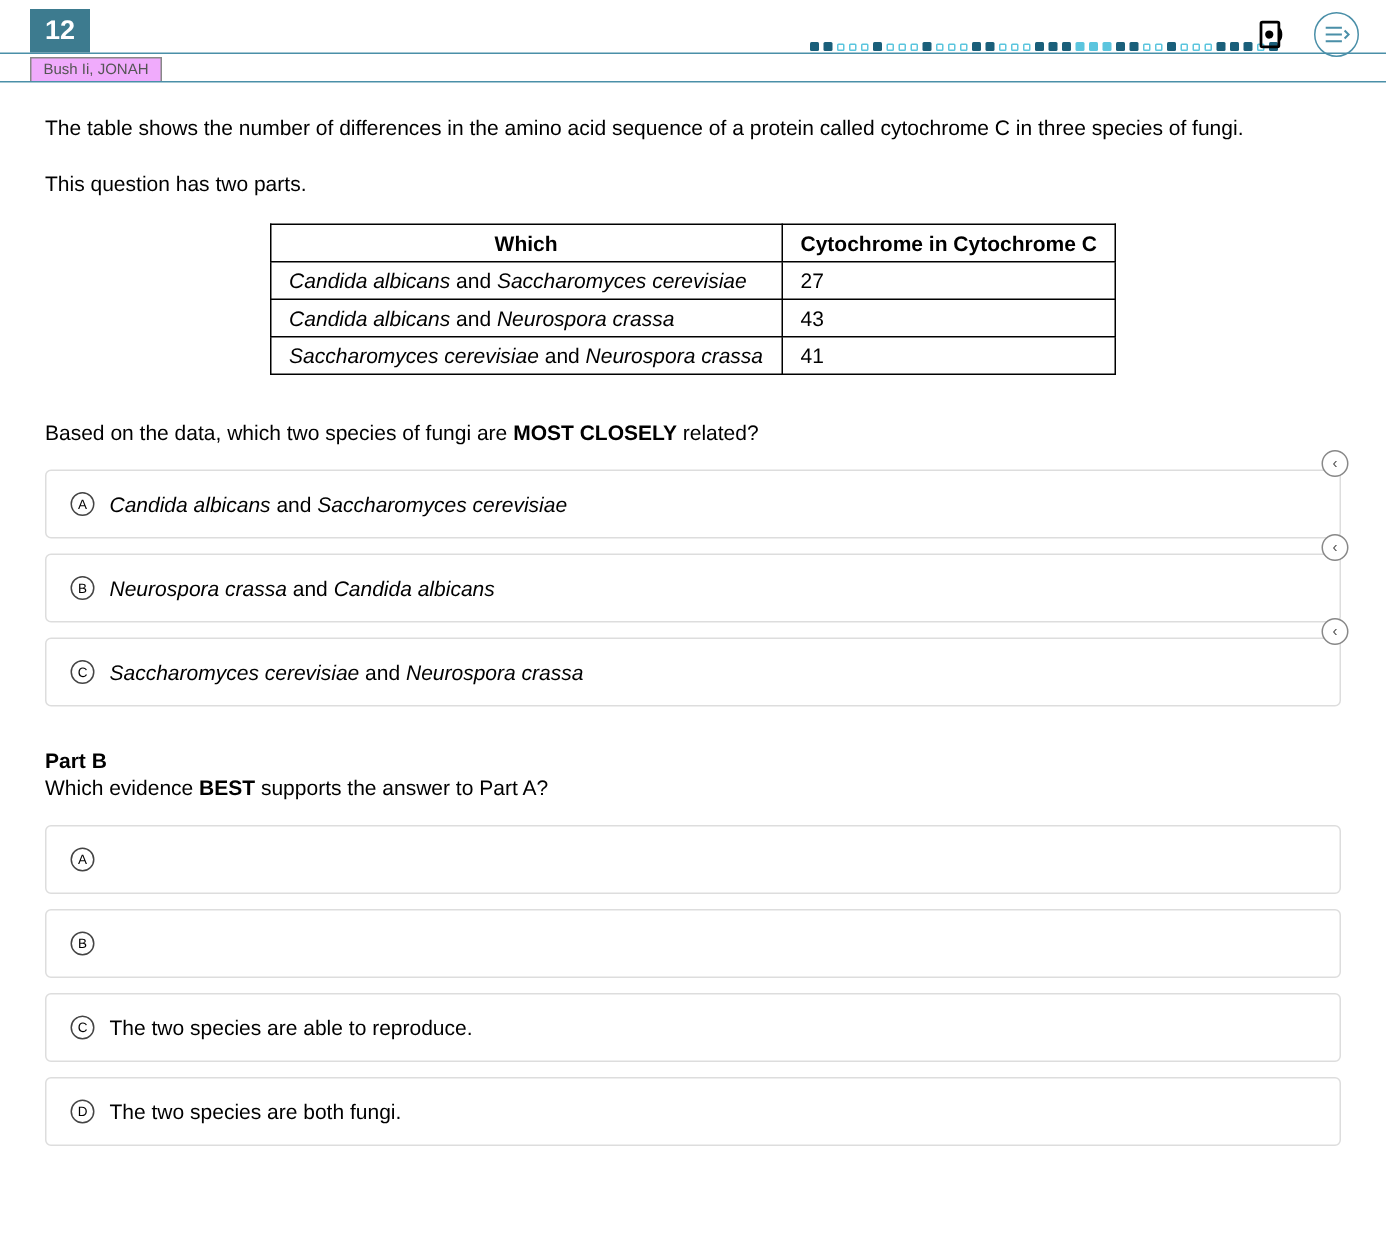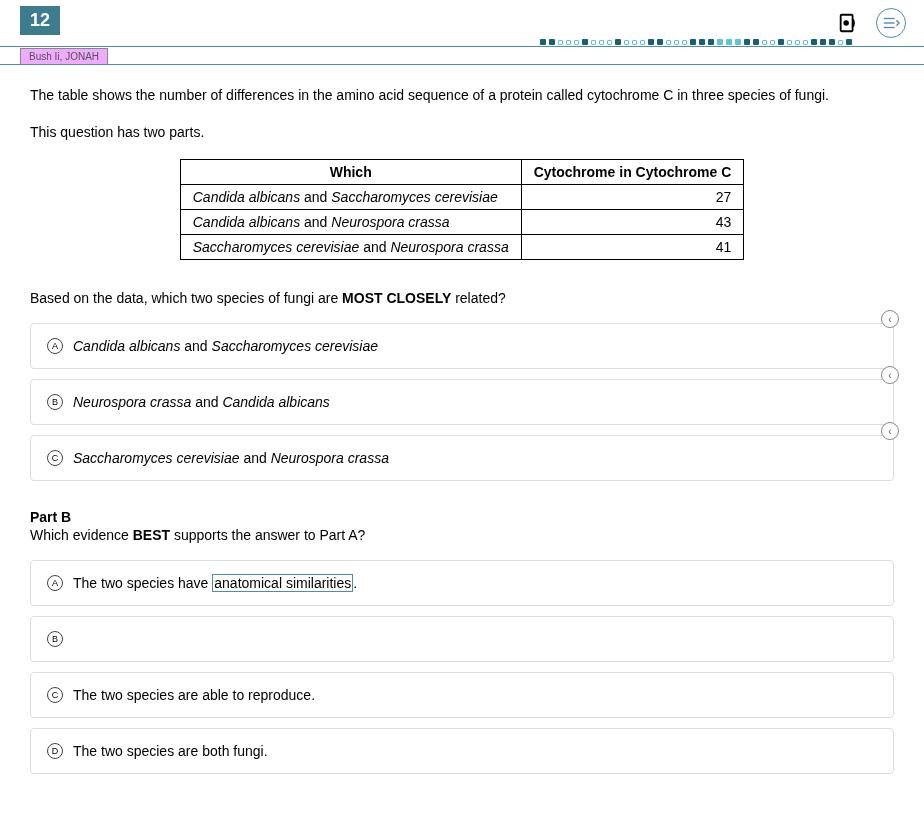--- a/index.html
+++ b/index.html
@@ -1,38 +1,38 @@
 <!DOCTYPE html>
 <html><head>
 <meta charset="utf-8">
 <style>
   * { box-sizing: border-box; margin: 0; padding: 0; }
   body { font-family: Verdana, Arial, sans-serif; font-size: 14px; color: #000; background: #fff; width: 924px; }
   
-  .header { position: relative; height: 47px; border-bottom: 1px solid #4a8fa8; }
+  .header { position: relative; height: 36px; border-bottom: 1px solid #4a8fa8; }
   .qnum { position: absolute; top: 6px; left: 20px; background: #3d7b8f; color: #fff; font-weight: bold; font-size: 18px; padding: 4px 10px; }
   .dots-row { position: absolute; bottom: 1px; left: 540px; display: flex; gap: 3px; align-items: flex-end; }
   .dot { width: 6px; height: 6px; border-radius: 1px; }
   .dot.dark { background: #1a5f7a; }
   .dot.cyan { background: #5bc5de; border: 1px solid #5bc5de; background: transparent; width:5px; height:5px; }
   .dot.solid-cyan { background: #5bc5de; }
   .icon-speak { position: absolute; top: 12px; right: 65px; width: 22px; height: 22px; cursor: pointer; }
   .icon-menu { position: absolute; top: 8px; right: 18px; width: 30px; height: 30px; border: 1.5px solid #4a8fa8; border-radius: 50%; display: flex; align-items: center; justify-content: center; cursor: pointer; }
   .icon-menu svg { width: 18px; height: 14px; }
   
   .tab-row { border-bottom: 1px solid #4a8fa8; padding-left: 20px; }
   .tab { display: inline-block; border: 1px solid #888; border-bottom: none; padding: 2px 8px; font-size: 10px; color: #555; background: #f0abfc; }
   
   .content { padding: 20px 30px; }
   .intro { margin-bottom: 16px; line-height: 1.5; }
   
   .data-table { border-collapse: collapse; margin: 8px auto 28px; }
   .data-table th, .data-table td { border: 1.5px solid #000; padding: 4px 12px; font-size: 14px; }
   .data-table th { font-weight: bold; text-align: center; }
-  .data-table td.num { text-align: right; }
+  .data-table td.num { text-align: left; }
   .italic { font-style: italic; }
   
   .part-label { font-weight: bold; margin-top: 10px; }
   .part-q { margin-bottom: 14px; line-height: 1.5; }
   .bold { font-weight: bold; }
   
   .options { display: flex; flex-direction: column; gap: 10px; margin-bottom: 28px; }
   .option { position: relative; border: 1px solid #ddd; border-radius: 4px; padding: 14px 16px; cursor: pointer; display: flex; align-items: center; gap: 10px; }
   .opt-letter { width: 16px; height: 16px; border: 1px solid #444; border-radius: 50%; font-size: 9px; display: inline-flex; align-items: center; justify-content: center; flex-shrink: 0; }
   .opt-text { font-size: 14px; }
@@ -153,21 +153,20 @@
   </div>
 
   <p class="part-label">Part B</p>
   <p class="part-q">
     <span>Which evidence </span><span class="bold">BEST</span><span> supports the answer to Part A?</span>
   </p>
 
   <div class="options">
     <div class="option">
       <span class="opt-letter">A</span>
-      <span class="opt-text"><span>The two species have </span><span class="glossary">anatomical similarities</span><span>.</span></span>
     </div>
     <div class="option">
       <span class="opt-letter">B</span>
     </div>
     <div class="option">
       <span class="opt-letter">C</span>
       <span class="opt-text">The two species are able to reproduce.</span>
     </div>
     <div class="option">
       <span class="opt-letter">D</span>

